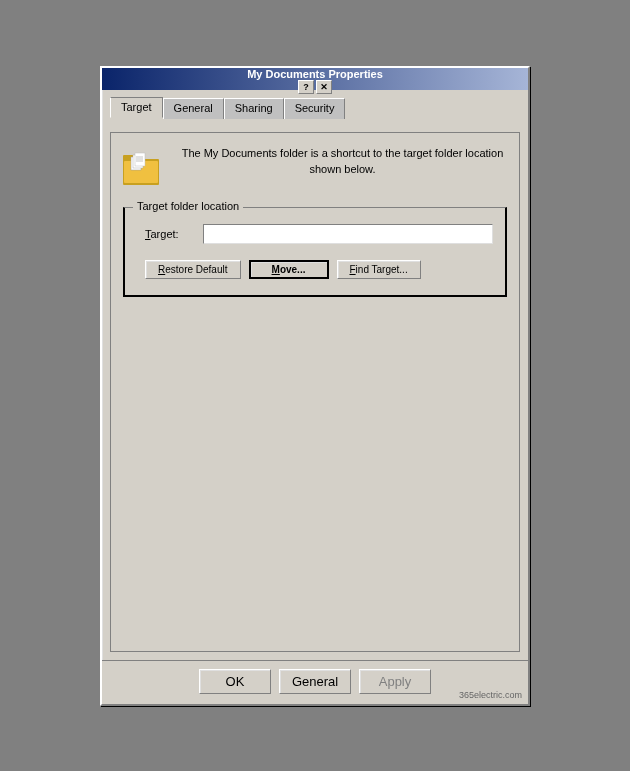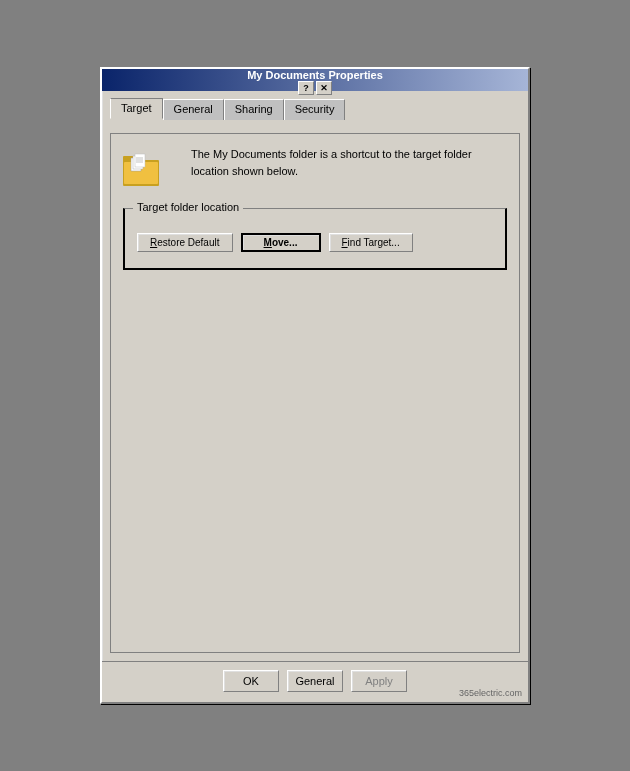--- a/index.html
+++ b/index.html
@@ -112,22 +112,23 @@
       border-top: 1px solid #808080;
       padding: 12px;
       min-height: 520px;
       position: relative;
       z-index: 1;
     }
 
     .info-section {
       display: flex;
       align-items: flex-start;
-      gap: 28px;
+      gap: 15px;
       margin-bottom: 20px;
+      text-align: center;
     }
 
     .folder-icon {
       width: 40px;
       height: 38px;
       position: relative;
       flex-shrink: 0;
       margin-top: 4px;
     }
 
@@ -139,21 +140,21 @@
     .info-text {
       font-size: 11px;
       line-height: 1.5;
       color: #000;
       flex: 1;
     }
 
     .group-box {
       border: 2px solid #000000;
       border-top: 1px solid #808080;
-      padding: 8px 12px 16px 12px;
+      padding: 8px 12px 16px 20px;
       margin-top: 14px;
       position: relative;
     }
 
     .group-box-label {
       position: absolute;
       top: -8px;
       left: 8px;
       background: #d4d0c8;
       padding: 0 4px;
@@ -221,23 +222,23 @@
       padding: 8px 12px 10px 12px;
       background: #d4d0c8;
       border-top: 1px solid #808080;
     }
 
     .footer-btn {
       padding: 4px 0;
       background: #d4d0c8;
       border: 1px solid;
       border-color: #ffffff #808080 #808080 #ffffff;
-      font-size: 11px;
+      font-size: 13px;
       cursor: pointer;
-      width: 56px;
+      width: 72px;
       text-align: center;
       box-shadow: inset 1px 1px 0 #dfdfdf;
     }
 
     .watermark {
       position: absolute;
       bottom: 4px;
       right: 6px;
       font-size: 9px;
       color: #666;
@@ -293,20 +294,26 @@
             <line x1="13" y1="10" x2="20" y2="10" stroke="#aaa" stroke-width="0.7"></line>
             <line x1="13" y1="12" x2="20" y2="12" stroke="#aaa" stroke-width="0.7"></line>
           </svg>
         </div>
         <p class="info-text">The My Documents folder is a shortcut to the target folder location shown below.</p>
       </div>
 
       <div class="group-box">
         <span class="group-box-label">Target folder location</span>
 
+        <div class="target-row">
+          <span class="target-label">
+            <span><span style="text-decoration:underline">T</span>arget:</span>
+          </span>
+          <input class="target-input" type="text" value="" style="">
+        </div>
 
         <div class="buttons-row">
           <button class="btn">
             <span><span style="text-decoration:underline">R</span>estore Default</span>
           </button>
           <button class="btn btn-focused">
             <span><span style="text-decoration:underline">M</span>ove...</span>
           </button>
           <button class="btn">
             <span><span style="text-decoration:underline">F</span>ind Target...</span>

